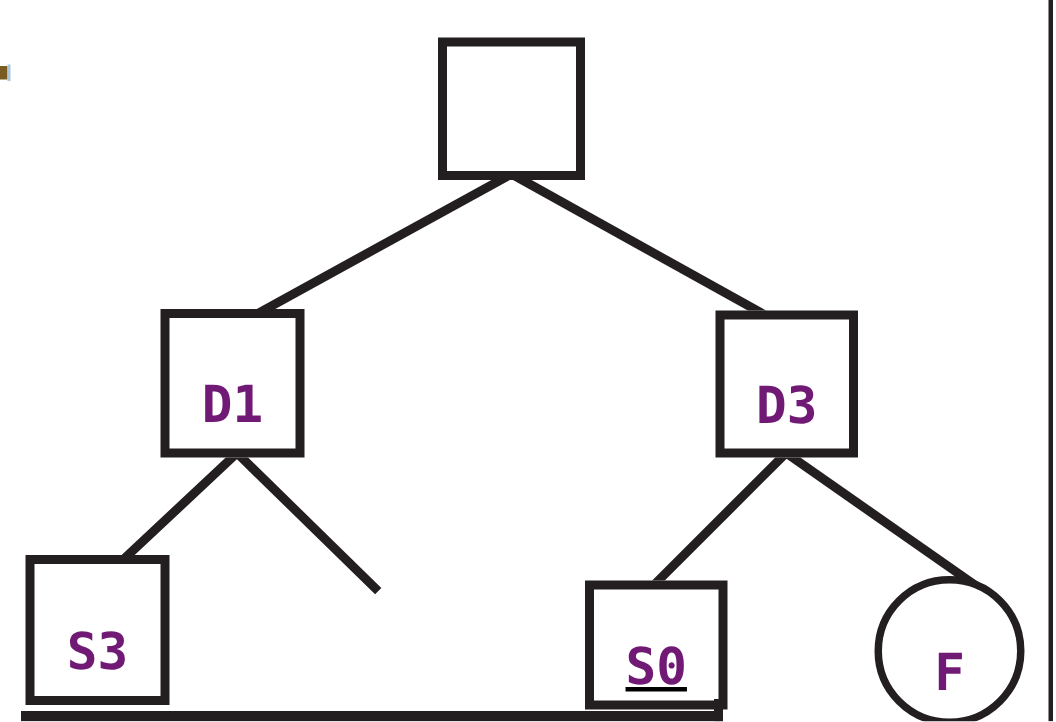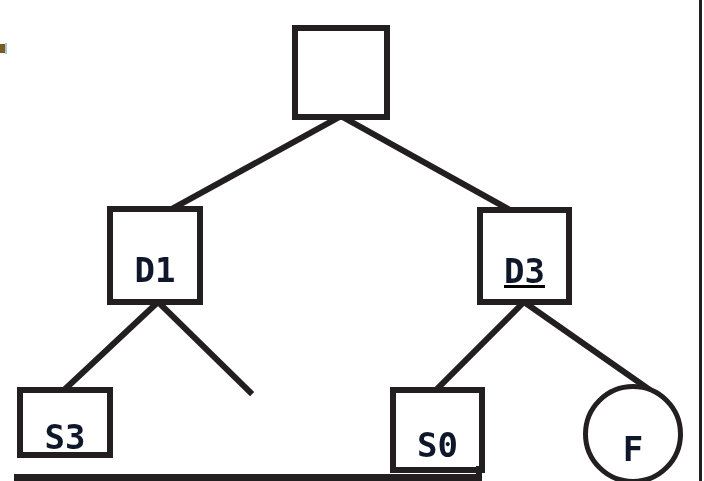--- a/index.html
+++ b/index.html
@@ -32,32 +32,32 @@
     z-index: 2;
   }
   .node.circle {
     border-radius: 50%;
     border-width: 5px;
   }
   .node-label {
     font-family: "DejaVu Sans Mono", monospace;
     font-weight: bold;
     font-size: 34px;
-    color: #0f172a;
+    color: #701a75;
     line-height: 1;
     user-select: none;
     margin-top: 29px;
   }
   
   .n-root { left: 292px; top: 25px;  width: 98px;  height: 95px; }
   .n-d1   { left: 107px; top: 206px; width: 96px;  height: 99px; }
-  .n-d3   { left: 477px; top: 207px; width: 95px;  height: 98px; text-decoration: underline; }
-  .n-s3   { left: 17px;  top: 387px; width: 96px;  height: 71px; }
+  .n-d3   { left: 477px; top: 207px; width: 95px;  height: 98px; }
+  .n-s3   { left: 17px;  top: 370px; width: 96px;  height: 100px; }
   .n-s5   { left: 200px; top: 388px; width: 97px;  height: 90px; }
-  .n-s0   { left: 390px; top: 387px; width: 95px;  height: 86px; }
+  .n-s0   { left: 390px; top: 387px; width: 95px;  height: 86px; text-decoration: underline; }
   .n-f    { left: 583px; top: 384px; width: 100px; height: 100px; }
   
   .right-border-line {
     position: absolute;
     left: 699px; top: 0; width: 3px; height: 481px;
     background: #231f20;
     z-index: 3;
   }
   .bottom-clip-h {
     position: absolute;

